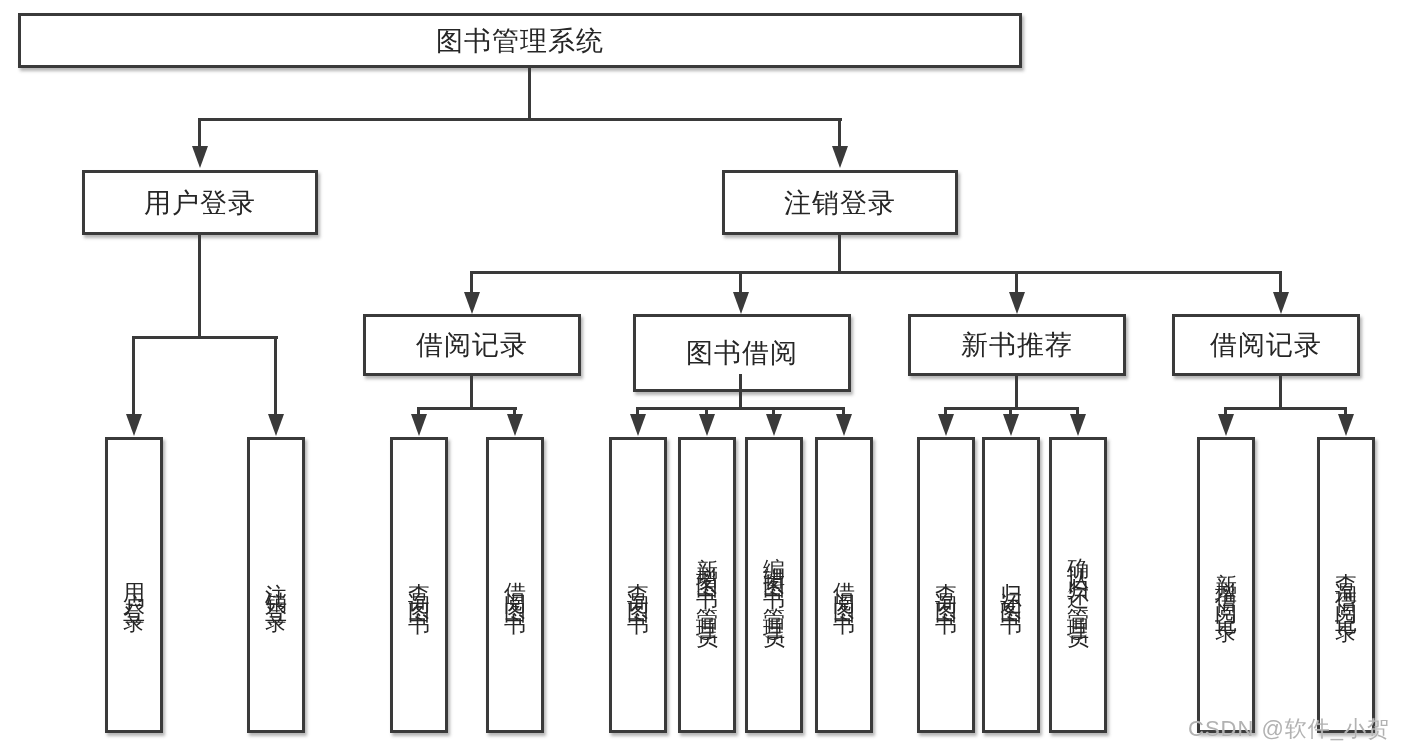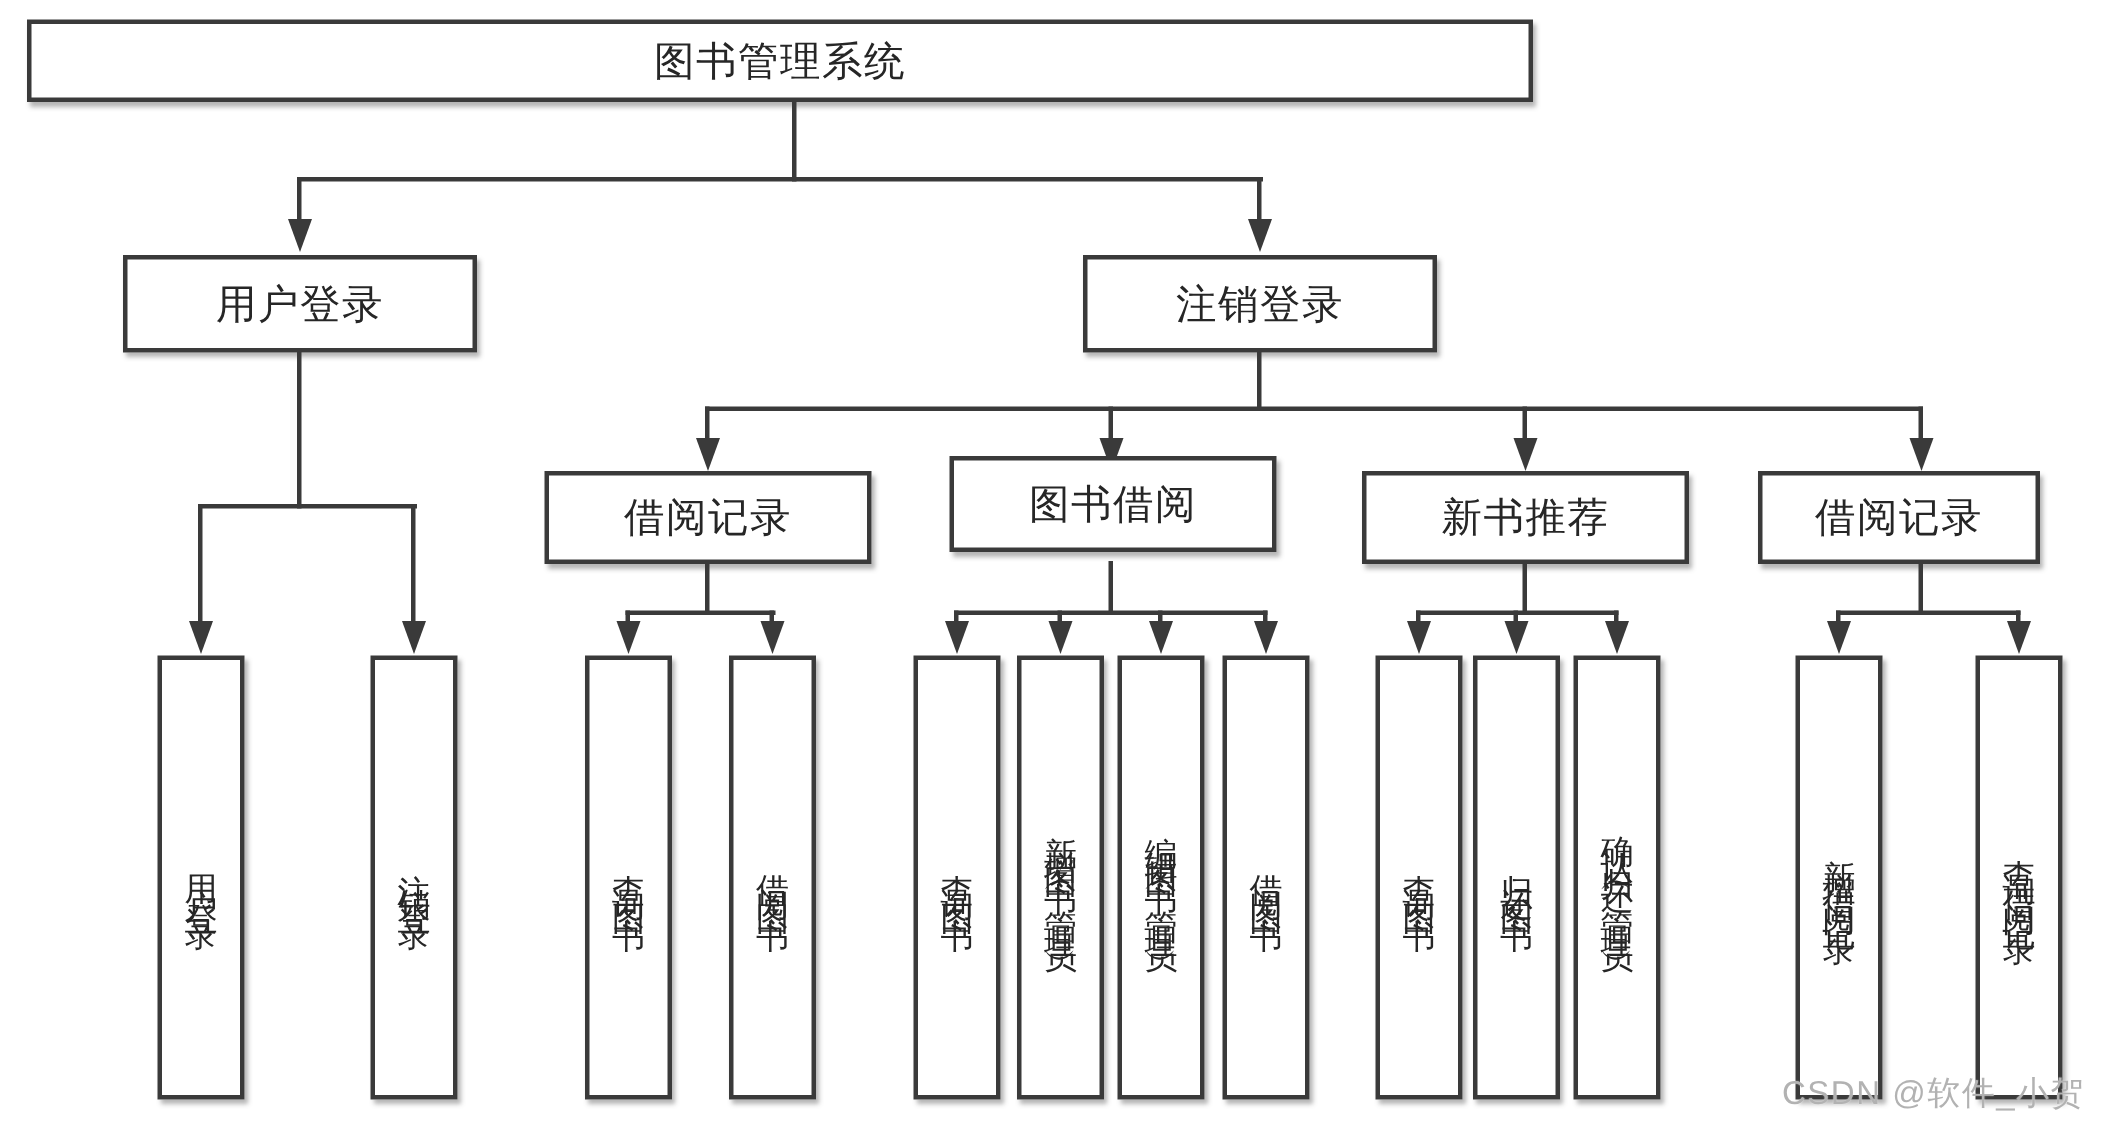--- a/index.html
+++ b/index.html
@@ -88,21 +88,21 @@
   <div class="v" style="left:739px;top:271px;height:23px"></div>
   <div class="tri" style="left:733px;top:292px"></div>
   <div class="v" style="left:1015px;top:271px;height:23px"></div>
   <div class="tri" style="left:1009px;top:292px"></div>
   <div class="v" style="left:1279px;top:271px;height:23px"></div>
   <div class="tri" style="left:1273px;top:292px"></div>
 
   <div class="node" style="left:363px;top:314px;width:218px;height:62px">
     <span>借阅记录</span>
   </div>
-  <div class="node" style="left:633px;top:304px;width:218px;height:64px">
+  <div class="node" style="left:633px;top:314px;width:218px;height:78px">
     <span>图书借阅</span>
   </div>
   <div class="node" style="left:908px;top:314px;width:218px;height:62px">
     <span>新书推荐</span>
   </div>
   <div class="node" style="left:1172px;top:314px;width:188px;height:62px">
     <span>借阅记录</span>
   </div>
 
   <div class="v" style="left:470px;top:374px;height:36px"></div>

